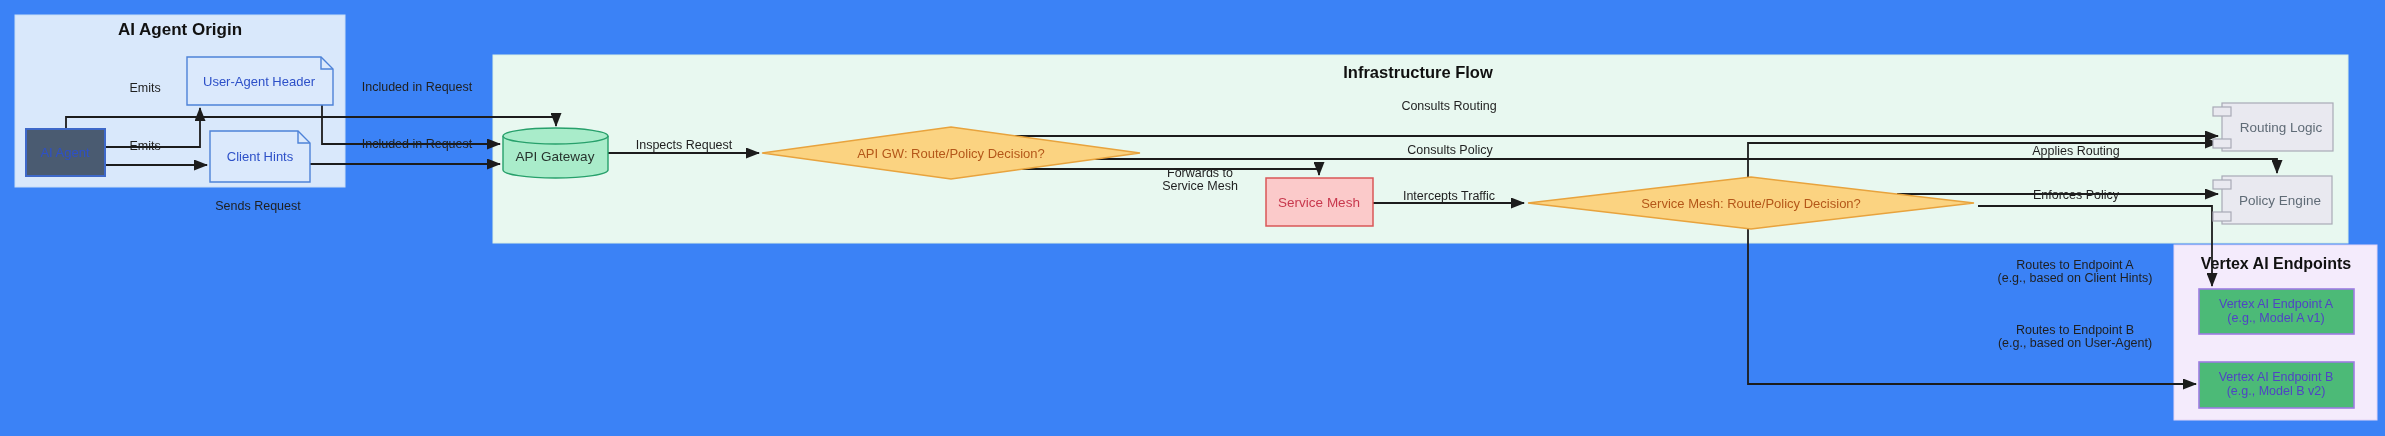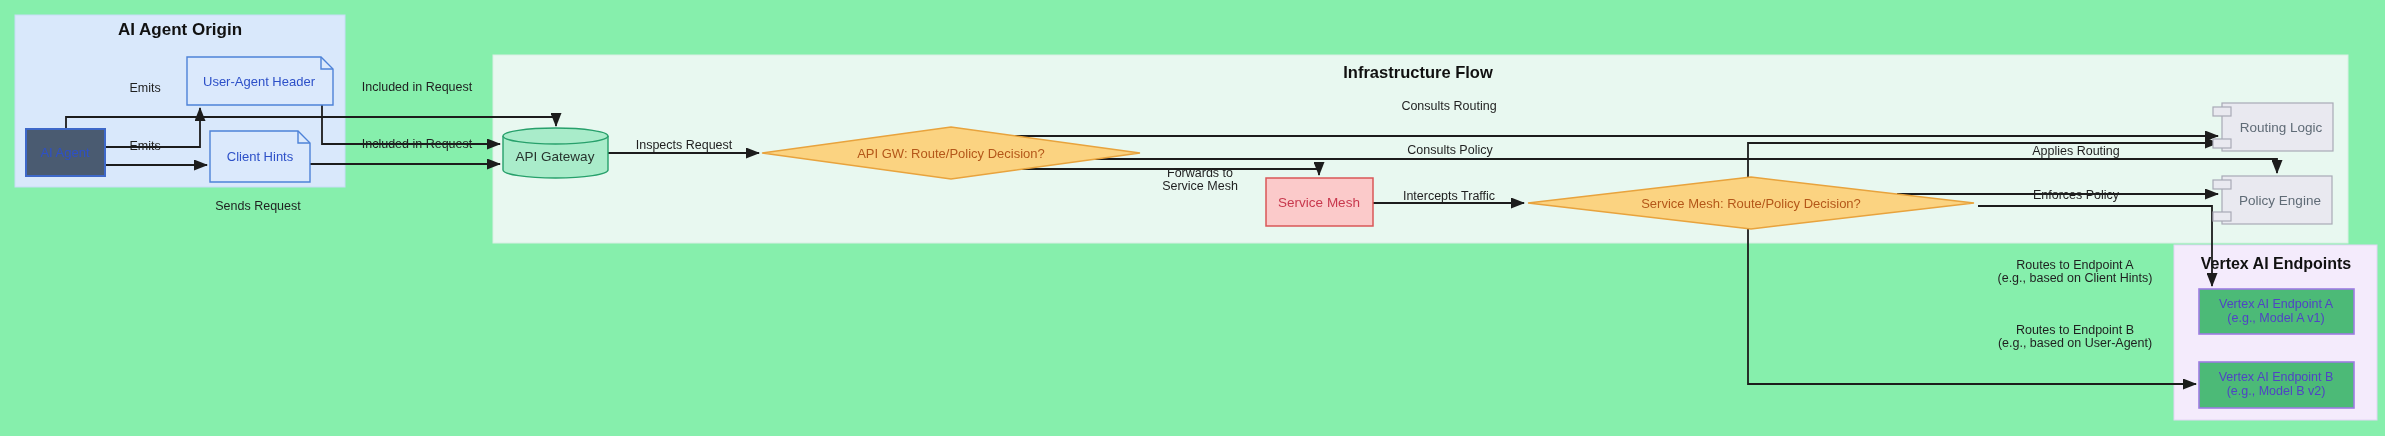--- a/index.html
+++ b/index.html
@@ -1,16 +1,16 @@
 <!DOCTYPE html>
 <html><head>
 <meta charset="utf-8">
 <style>
   html,body{margin:0;padding:0;background:#f7f8fa;}
-  .canvas{position:relative;width:2385px;height:436px;background:#86efac;overflow:hidden;}
+  .canvas{position:relative;width:2385px;height:436px;background:#3b82f6;overflow:hidden;}
   svg{display:block;}
   text{font-family:"Liberation Sans",sans-serif;fill:#1f1f1f;}
   .edge{stroke:#1c1c1c;stroke-width:1.8;fill:none;}
   .edge-label{font-size:12.5px;text-anchor:middle;}
   .cluster-title{font-weight:bold;text-anchor:middle;fill:#111;}
   .node-label{text-anchor:middle;}
   .cluster-origin{fill:#d9e8fb;stroke:#c8ddf6;stroke-width:1;}
   .cluster-infra{fill:#e8f8f0;stroke:#d9efe4;stroke-width:1;}
   .cluster-vertex{fill:#f4ebfc;stroke:#e4d5f5;stroke-width:1;}
   .ai-agent{fill:#4a5b71;stroke:#3e68c8;stroke-width:2;}

